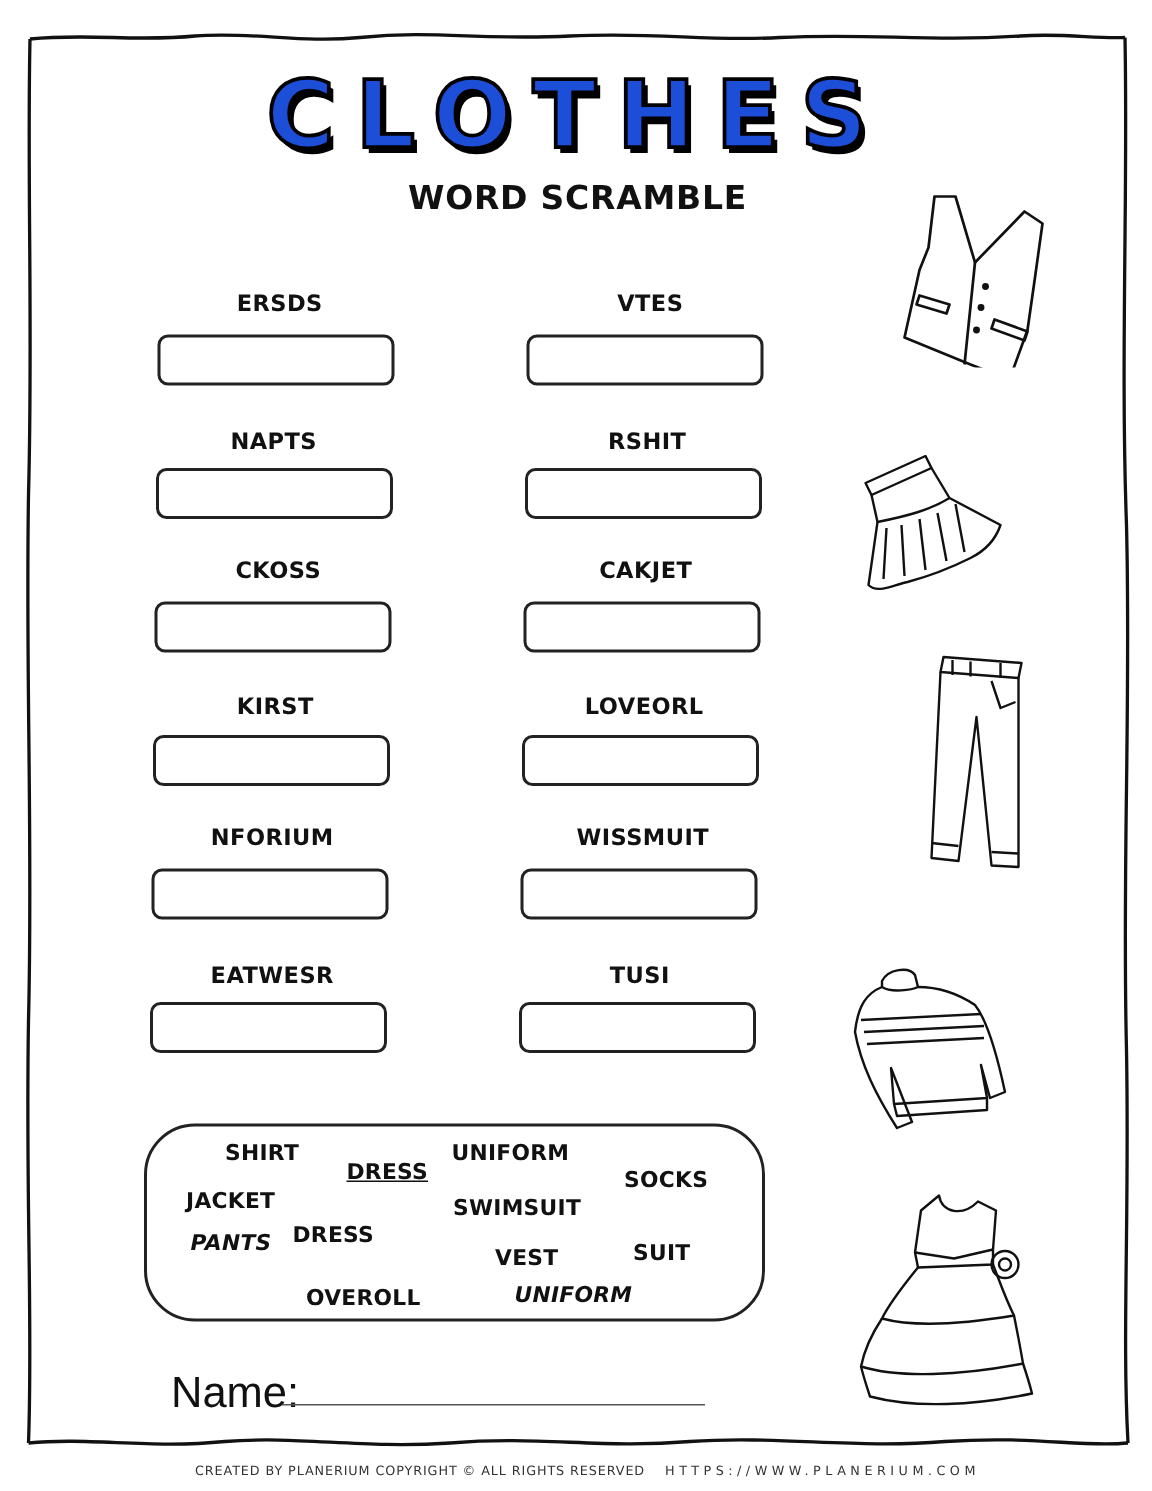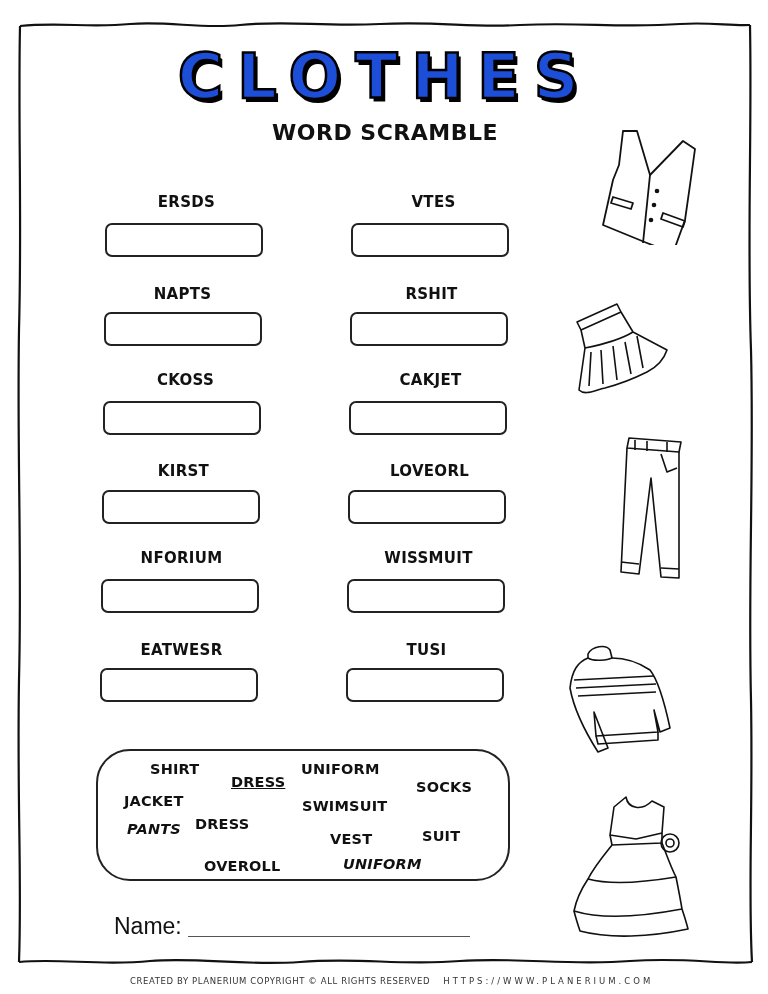--- a/index.html
+++ b/index.html
@@ -9,21 +9,21 @@
   .title-wrap { position:absolute; left:150px; top:42px; width:470px; height:70px; }
   .title-text { font-family:"DejaVu Sans", sans-serif; font-weight:bold; font-size:62px;
                 letter-spacing:14px; color:#1d4ed8; -webkit-text-stroke:2.5px #000;
                 text-shadow: 3px 4px 0 #000; text-align:center; line-height:70px; }
   .subtitle { position:absolute; left:200px; top:120px; width:370px; text-align:center;
               font-weight:bold; font-size:22px; letter-spacing:0.5px; }
   .word { position:absolute; width:165px; text-align:center; font-weight:bold; font-size:15px; letter-spacing:0.3px; }
   .box { position:absolute; width:158px; height:34px; border:2.5px solid #222; border-radius:7px; background:#fff; box-sizing:border-box; }
   .bank { position:absolute; left:96px; top:749px; width:414px; height:132px; border:2px solid #222; border-radius:34px; box-sizing:border-box; }
   .bank-word { position:absolute; font-weight:bold; font-size:14.5px; letter-spacing:0.2px; }
-  .name-label { position:absolute; left:114px; top:913px; font-size:23px; font-family:"Liberation Sans", sans-serif; }
+  .name-label { position:absolute; left:114px; top:913px; font-size:29px; font-family:"Liberation Sans", sans-serif; }
   .name-line { position:absolute; left:188px; top:936px; width:282px; height:0; border-bottom:1.5px solid #555; }
   .footer { position:absolute; left:130px; top:976px; width:520px; font-size:8.5px; color:#333; letter-spacing:0.6px; white-space:nowrap; }
   .footer .url { letter-spacing:3px; margin-left:10px; }
   .art { position:absolute; }
 </style>
 </head>
 <body>
 
 <svg class="border-svg" viewBox="0 0 768 994">
   <path d="M20 26 C60 22, 90 28, 130 24 C170 21, 200 29, 240 25 C290 20, 320 27, 380 24 C440 21, 470 28, 520 25 C580 22, 620 28, 680 24 C710 22, 730 26, 750 25" fill="none" stroke="#111" stroke-width="2.2"></path>

